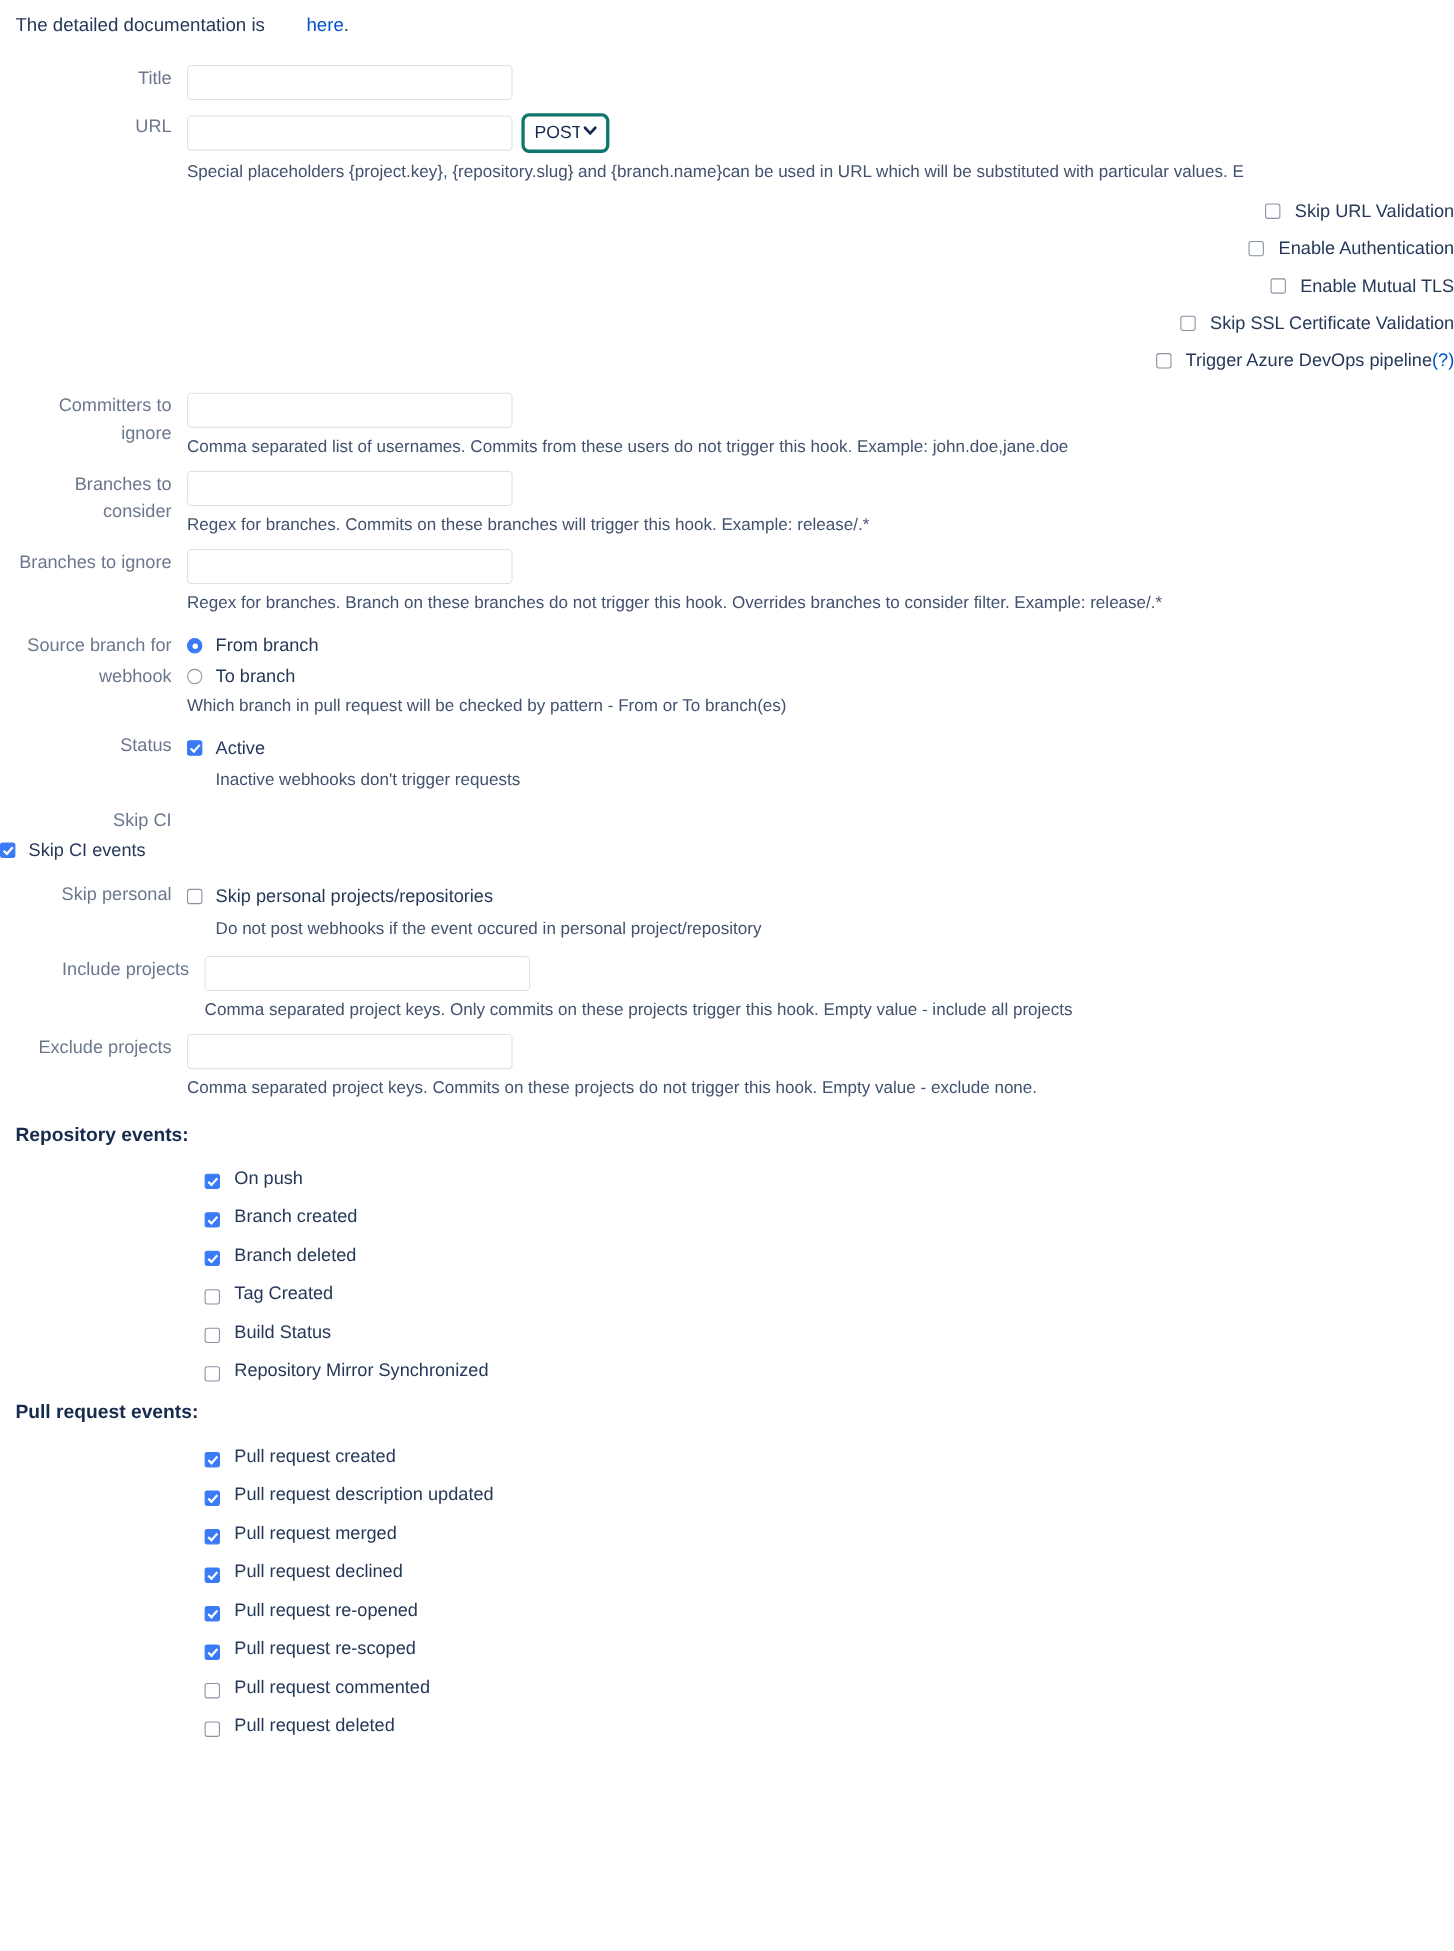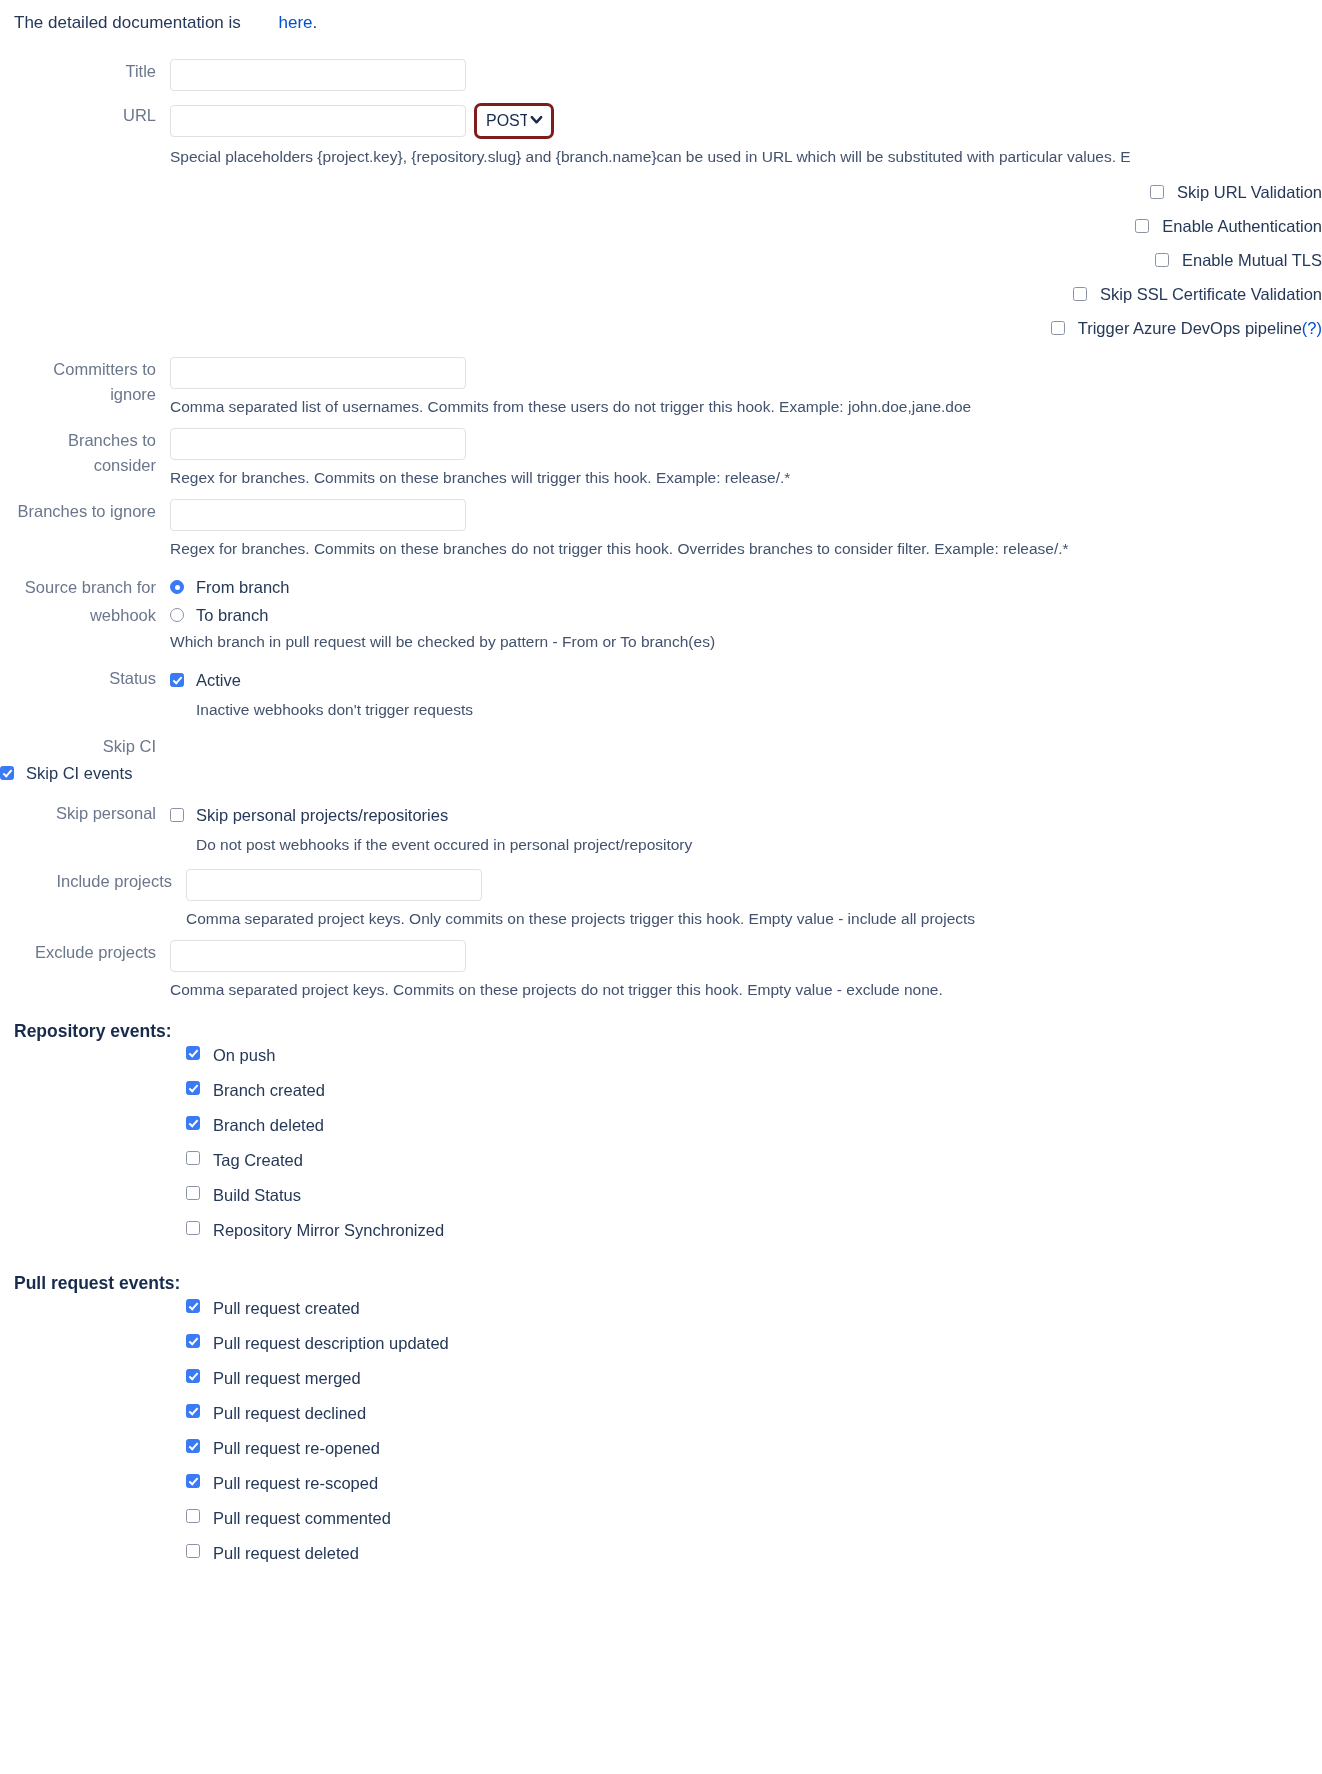--- a/index.html
+++ b/index.html
@@ -89,21 +89,21 @@
     gap: 8px;
   }
   .method-select {
     position: relative;
     display: inline-flex;
     align-items: center;
     justify-content: space-between;
     width: 80px;
     height: 36px;
     box-sizing: border-box;
-    border: 3px solid #7f1d1d;
+    border: 3px solid #0f766e;
     border-radius: 7px;
     background: #fff;
     padding: 0 7px 0 9px;
     font-size: 16px;
     color: #172B4D;
     overflow: hidden;
     cursor: pointer;
   }
   .method-select .mtext {
     overflow: hidden;
@@ -187,21 +187,21 @@
   .section-head {
     font-size: 17.5px;
     font-weight: bold;
     color: #172B4D;
     padding-left: 14px;
   }
 
   .evt-list { padding-left: 186px; }
   .evt-row {
     display: flex;
-    align-items: flex-start;
+    align-items: flex-end;
     height: 35px;
   }
   .evt-row .cb { margin-right: 13px; }
   .evt-label {
     font-size: 16.5px;
     color: #253858;
     white-space: nowrap;
   }
   .opt-row {
     display: flex;
@@ -288,21 +288,21 @@
     <div class="field">
       <input class="txt" type="text" value="" style="">
       <div class="hint">Regex for branches. Commits on these branches will trigger this hook. Example: release/.*</div>
     </div>
   </div>
 
   <div class="row" style="margin-top:11px;">
     <div class="lbl">Branches to ignore</div>
     <div class="field">
       <input class="txt" type="text" value="" style="">
-      <div class="hint">Regex for branches. Commits on these branches do not trigger this hook. Overrides branches to consider filter. Example: release/.*</div>
+      <div class="hint">Regex for branches. Branch on these branches do not trigger this hook. Overrides branches to consider filter. Example: release/.*</div>
     </div>
   </div>
 
   <div class="row" style="margin-top:14px;">
     <div class="lbl two-line" style="line-height:28px;">
       <div>Source branch for</div>
       <div>webhook</div>
     </div>
     <div class="field">
       <div class="cbrow">

